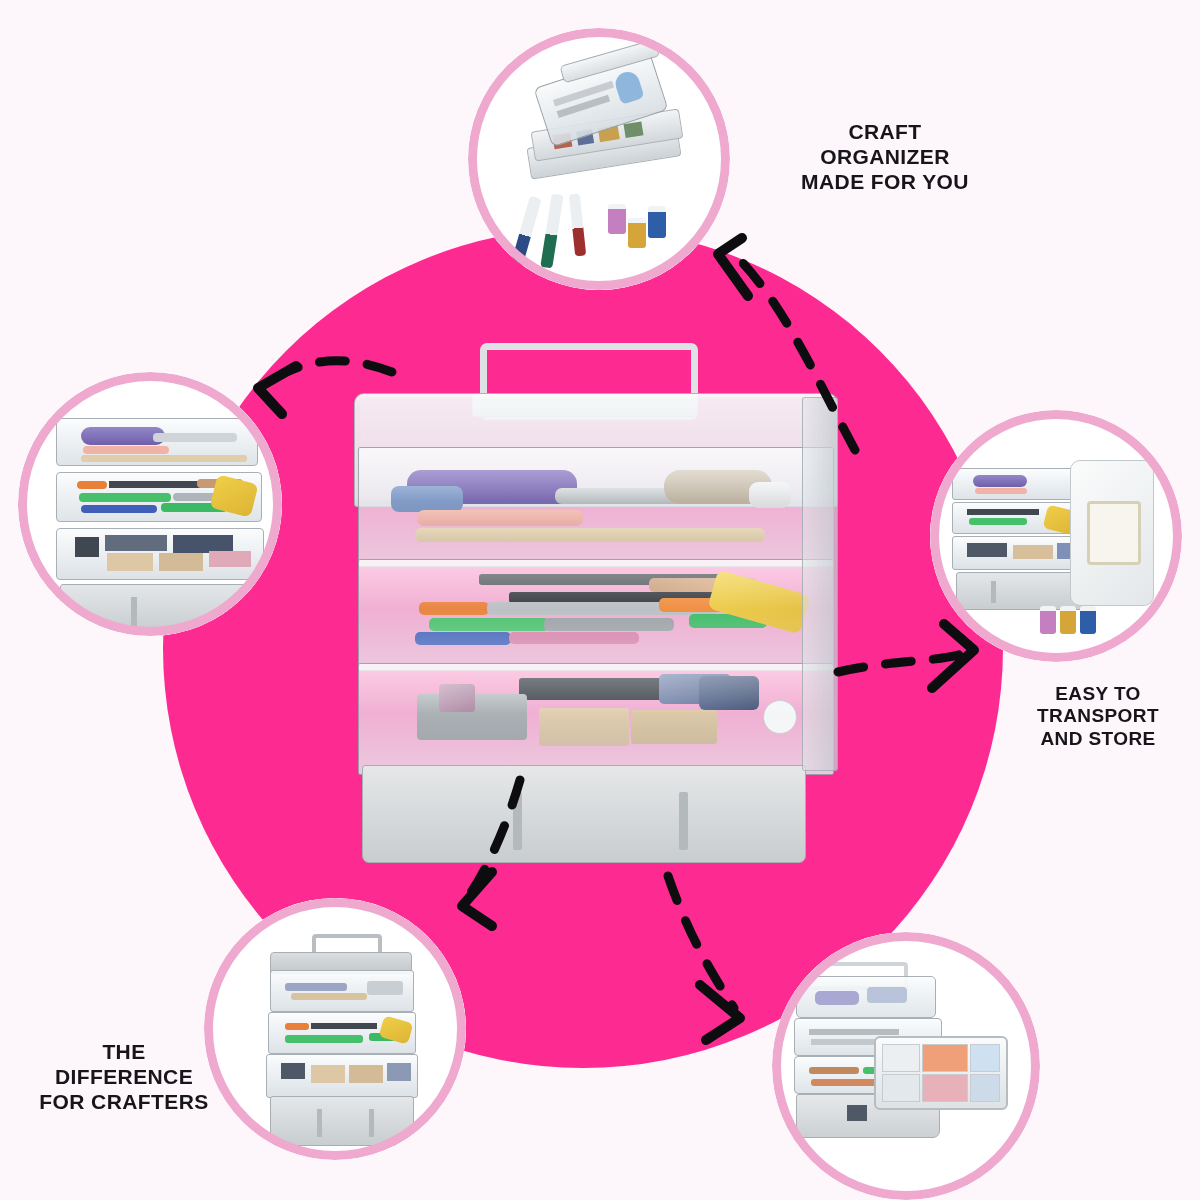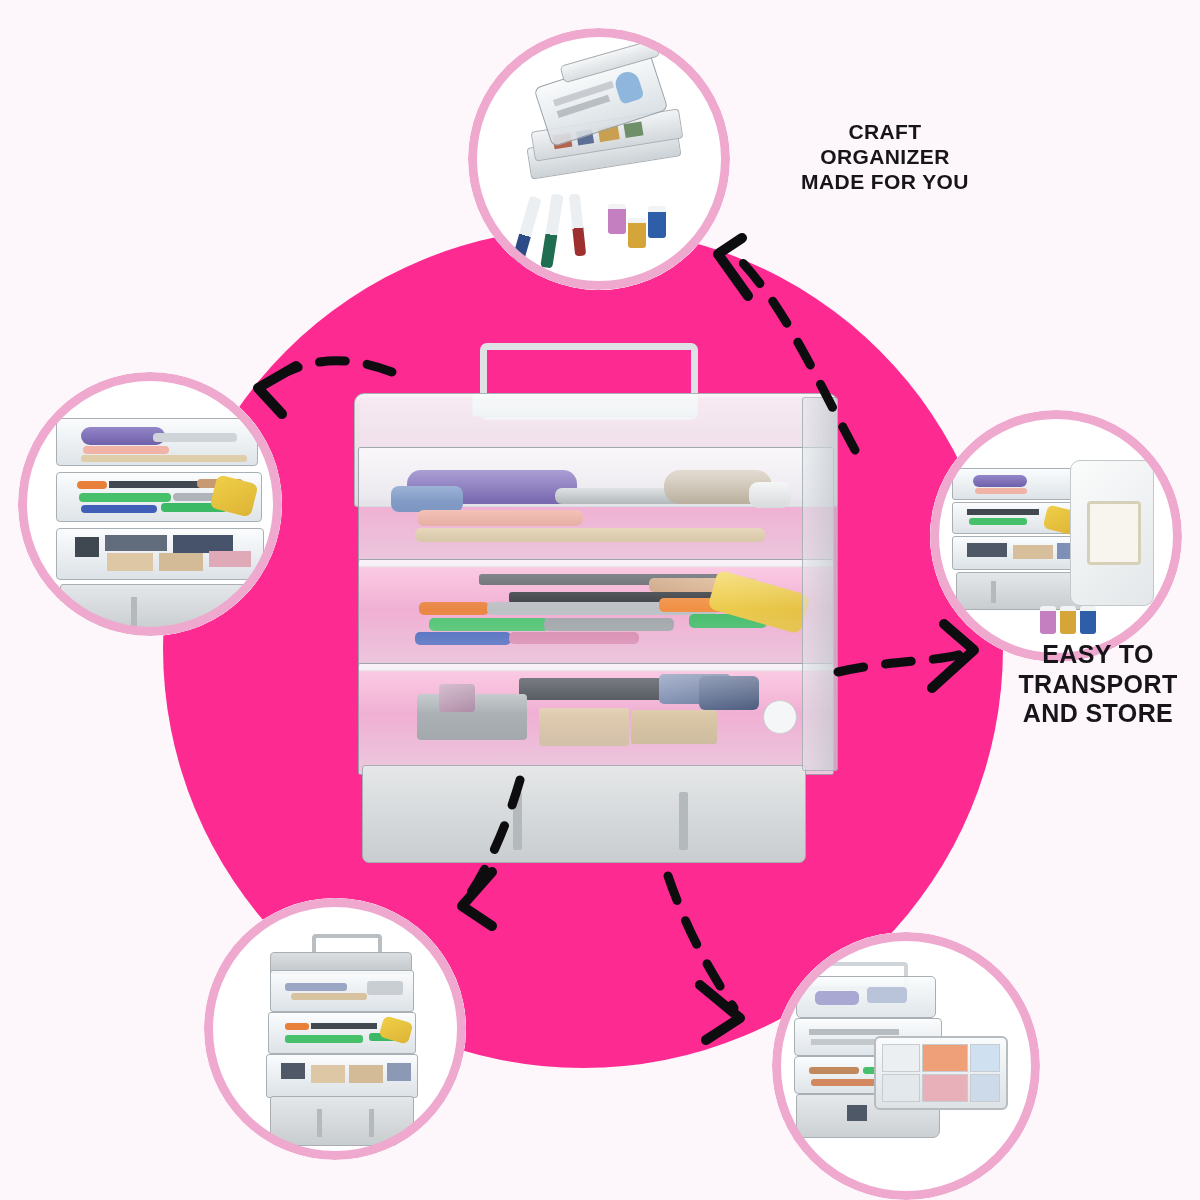--- a/index.html
+++ b/index.html
@@ -238,21 +238,21 @@
       <div style="position:absolute;left:140px;top:50px;width:82px;height:144px;background:linear-gradient(135deg,#fbfcfc,#e3e7e9);border:1px solid #c3c8cc;border-radius:10px;">
         <div style="position:absolute;left:16px;top:40px;width:48px;height:58px;border:3px solid #d6d0b9;border-radius:4px;background:#f7f5ee;"></div>
       </div>
 
       <div style="position:absolute;left:110px;top:196px;width:16px;height:28px;background:linear-gradient(180deg,#f2f3f4 0 18%,#c37fc0 18% 100%);border-radius:3px;"></div>
       <div style="position:absolute;left:130px;top:196px;width:16px;height:28px;background:linear-gradient(180deg,#f2f3f4 0 18%,#d5a53a 18% 100%);border-radius:3px;"></div>
       <div style="position:absolute;left:150px;top:196px;width:16px;height:28px;background:linear-gradient(180deg,#f2f3f4 0 18%,#2f5ea8 18% 100%);border-radius:3px;"></div>
     </div>
     <div class="bubble-ring" style="inset:0;"></div>
   </div>
-  <div class="caption" style="left:1000px;top:640px;width:196px;font-size:25px;text-align:center;">EASY TO
+  <div class="caption" style="left:1000px;top:683px;width:196px;font-size:19px;text-align:center;">EASY TO
 TRANSPORT
 AND STORE</div>
 
   <div class="bubble" style="left:204px;top:898px;width:262px;height:262px;">
     <div class="bubble-inner">
       <div style="position:absolute;left:108px;top:36px;width:62px;height:22px;border:4px solid #b9bec2;border-radius:4px;"></div>
       <div style="position:absolute;left:66px;top:54px;width:140px;height:20px;background:linear-gradient(180deg,#dadee0,#c2c7cb);border:1px solid #a9aeb2;border-radius:4px 4px 2px 2px;"></div>
       <div style="position:absolute;left:66px;top:72px;width:142px;height:40px;background:linear-gradient(180deg,rgba(250,252,253,.9),rgba(218,224,229,.92));border:1px solid #a8b0b5;border-radius:3px;">
         <div style="position:absolute;left:14px;top:12px;width:62px;height:8px;background:#9aa6c4;border-radius:3px;"></div>
         <div style="position:absolute;left:20px;top:22px;width:76px;height:7px;background:#d8c3a0;border-radius:3px;"></div>
@@ -271,20 +271,23 @@
         <div style="position:absolute;left:82px;top:10px;width:34px;height:18px;background:#d3bb97;"></div>
         <div style="position:absolute;left:120px;top:8px;width:24px;height:18px;background:#8c99b5;"></div>
       </div>
       <div style="position:absolute;left:66px;top:198px;width:142px;height:48px;background:linear-gradient(180deg,#e4e7e9,#c8cdd0);border:1px solid #a9aeb2;border-radius:3px 3px 8px 8px;">
         <div style="position:absolute;left:46px;top:12px;width:5px;height:28px;background:#b4b9bc;"></div>
         <div style="position:absolute;left:98px;top:12px;width:5px;height:28px;background:#b4b9bc;"></div>
       </div>
     </div>
     <div class="bubble-ring" style="inset:0;"></div>
   </div>
+  <div class="caption" style="left:34px;top:1040px;width:180px;font-size:21px;text-align:center;">THE
+DIFFERENCE
+FOR CRAFTERS</div>
 
   <div class="bubble" style="left:772px;top:932px;width:268px;height:268px;">
     <div class="bubble-inner">
       <div style="position:absolute;left:32px;top:30px;width:96px;height:20px;border:4px solid #cfd4d8;border-radius:4px;"></div>
       <div style="position:absolute;left:24px;top:44px;width:138px;height:40px;background:linear-gradient(180deg,rgba(250,252,253,.93),rgba(222,228,232,.92));border:1px solid #a8b0b5;border-radius:5px;">
         <div style="position:absolute;left:18px;top:14px;width:44px;height:14px;background:#a9a8d2;border-radius:5px;"></div>
         <div style="position:absolute;left:70px;top:10px;width:40px;height:16px;background:#b9c4da;border-radius:4px;"></div>
       </div>
       <div style="position:absolute;left:22px;top:86px;width:146px;height:36px;background:linear-gradient(180deg,rgba(250,252,253,.93),rgba(220,226,231,.92));border:1px solid #a8b0b5;border-radius:4px;">
         <div style="position:absolute;left:14px;top:10px;width:90px;height:6px;background:#b7bcc1;"></div>

